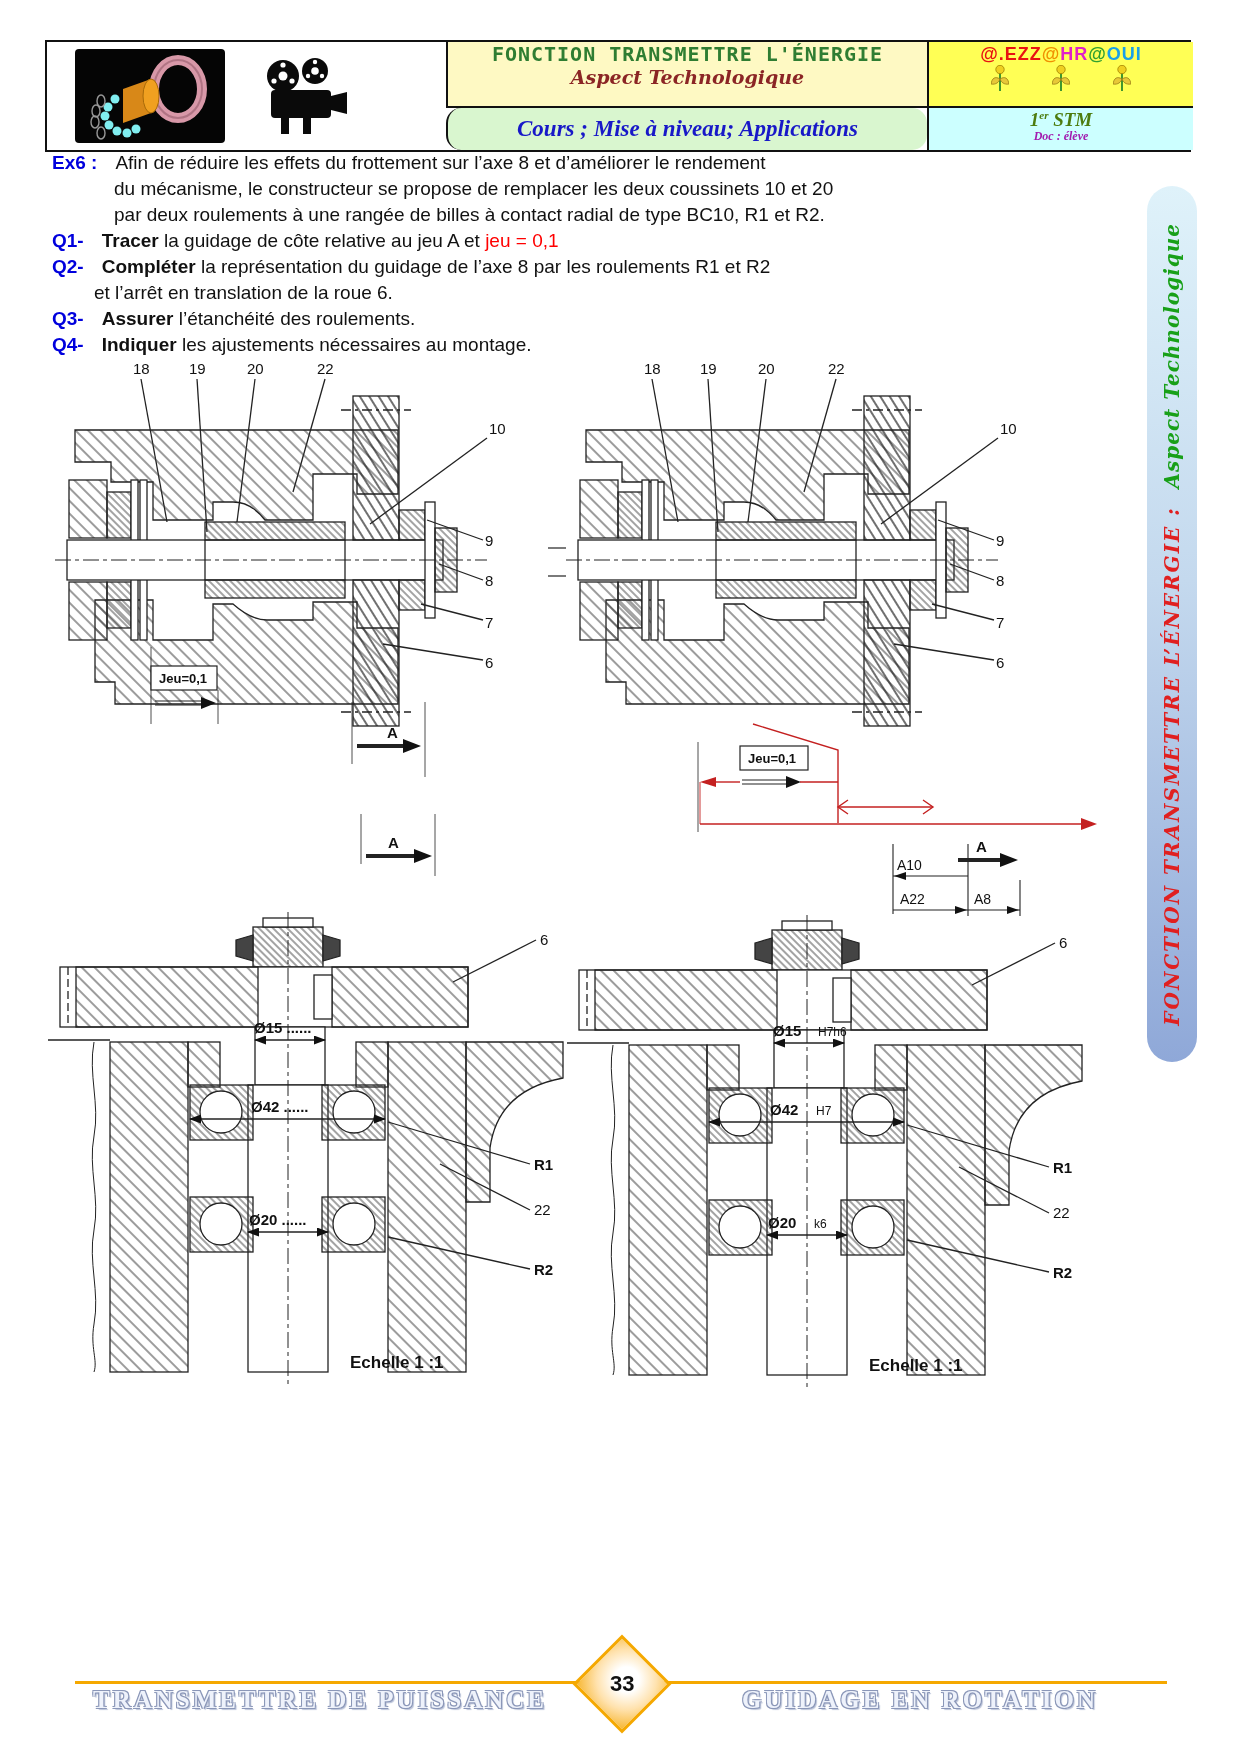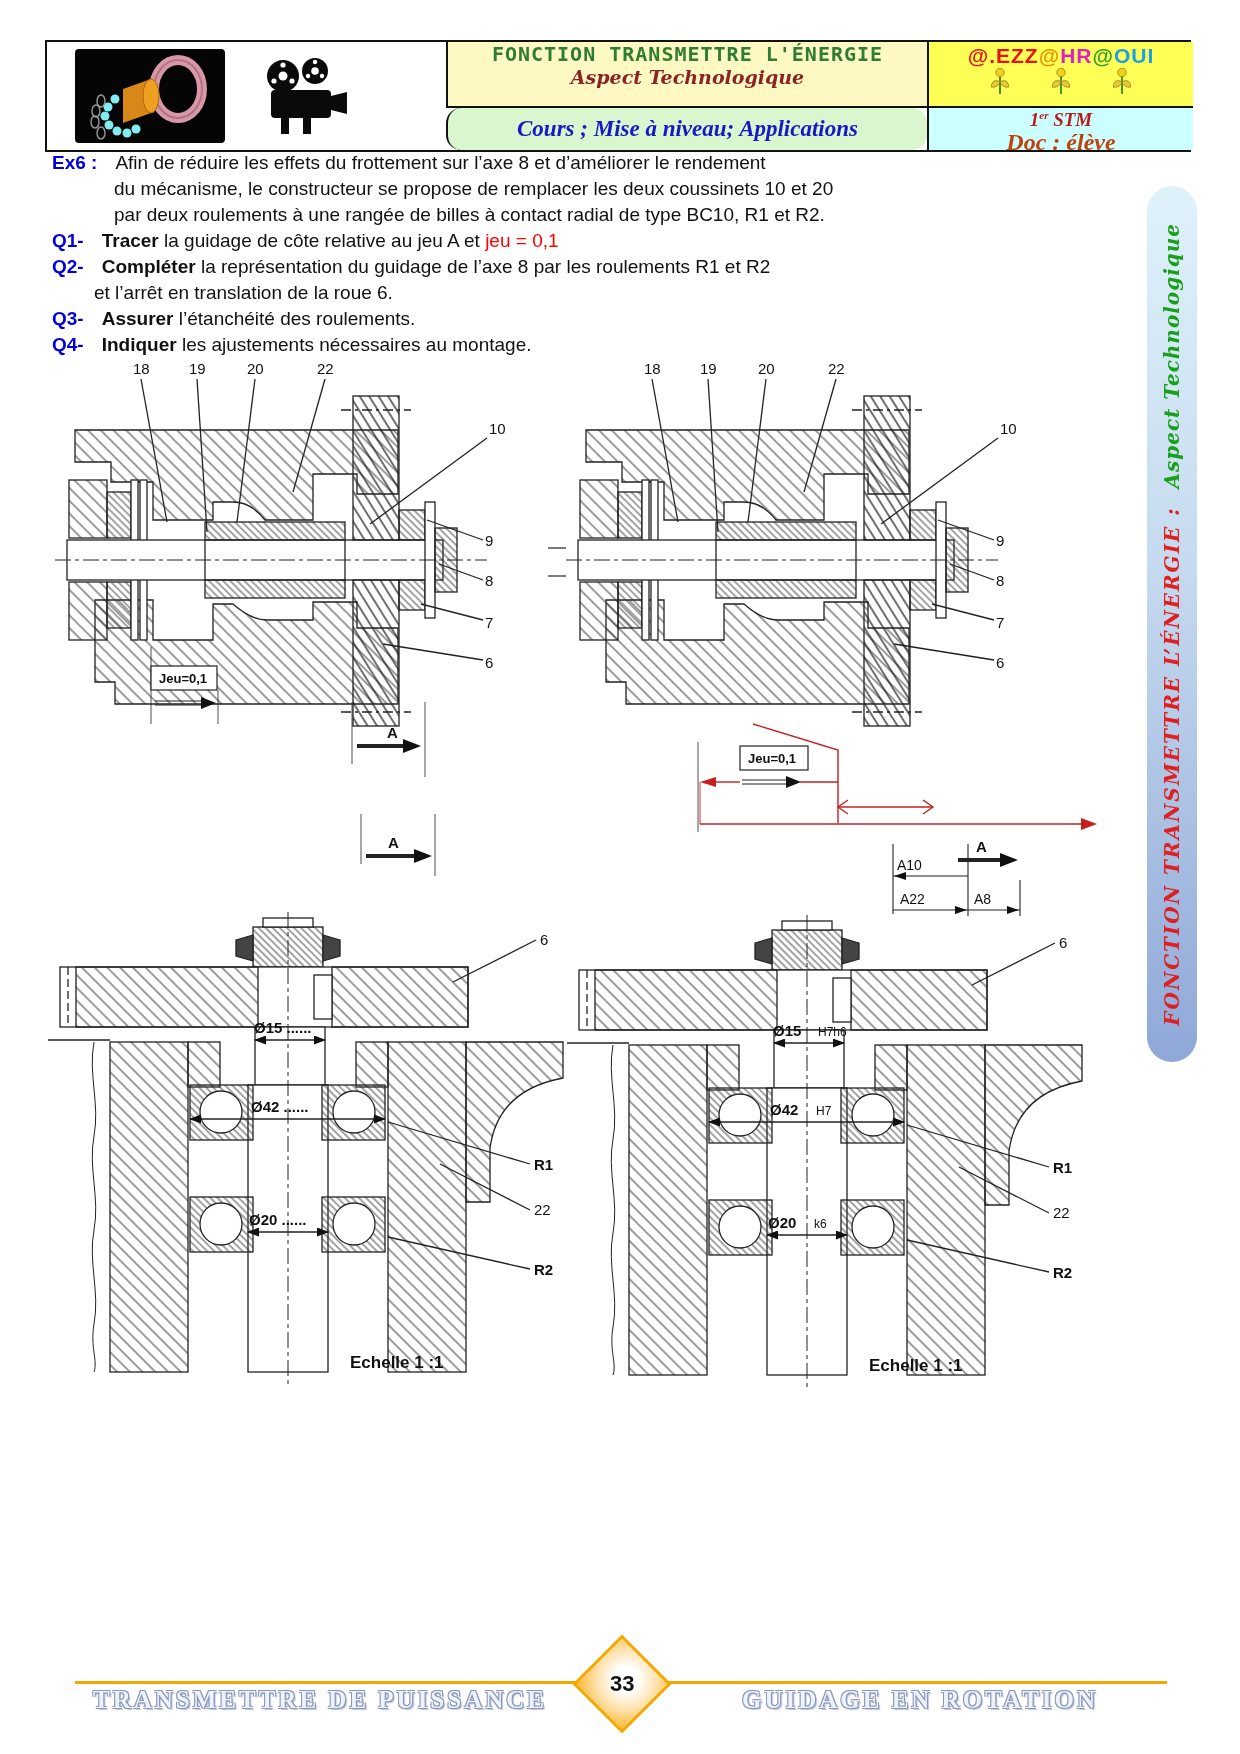--- a/index.html
+++ b/index.html
@@ -11,25 +11,25 @@
        border:2px solid #111;display:grid;grid-template-columns:399px 481px 266px;
        grid-template-rows:66px 42px;box-sizing:border-box;}
   .cell{border-left:2px solid #111;border-top:0;box-sizing:border-box;overflow:hidden;}
   #cell-left{grid-row:1/3;border-left:0;background:#fff;display:flex;align-items:center;gap:34px;padding-left:28px;}
   #cell-title{background:#fef9c3;border-bottom:2px solid #111;text-align:center;padding-top:0;}
   #cell-author{background:#ffff55;border-bottom:2px solid #111;text-align:center;}
   #cell-course{background:#d9f6cf;display:flex;align-items:center;justify-content:center;border-radius:15px;}
   #cell-level{background:#ccffff;text-align:center;line-height:1.05;padding-top:2px;}
   #title1{font-family:"DejaVu Sans Mono",monospace;font-weight:bold;font-size:20px;color:#2f7d32;letter-spacing:1px;}
   #title2{font-family:"DejaVu Serif",serif;font-style:italic;font-weight:bold;font-size:19px;color:#8b2525;}
-  #author-line{font-size:21px;font-weight:bold;letter-spacing:1px;margin-top:2px;}
+  #author-line{font-size:18px;font-weight:bold;letter-spacing:1px;margin-top:2px;}
   #flowers{display:flex;justify-content:space-around;padding:0 40px;}
   #course-line{font-family:"Liberation Serif",serif;font-style:italic;font-weight:bold;font-size:23px;color:#1818c8;}
-  #level-line{font-family:"Liberation Serif",serif;font-style:italic;font-weight:bold;font-size:19px;color:#b91c1c;}
-  #doc-line{font-family:"Liberation Serif",serif;font-style:italic;font-weight:bold;font-size:24px;color:#c2410c;}
+  #level-line{font-family:"Liberation Serif",serif;font-style:italic;font-weight:bold;font-size:19px;color:#4d7c0f;}
+  #doc-line{font-family:"Liberation Serif",serif;font-style:italic;font-weight:bold;font-size:12px;color:#a21caf;}
   sup{font-size:11px;}
 
   
   #textblock{position:absolute;left:52px;top:150px;width:1020px;font-size:19px;line-height:26px;}
   #textblock p{margin:0;}
   .qid{color:#0000dd;font-weight:bold;margin-right:18px;}
   .qverb{font-weight:bold;}
   .hl{color:#ff0000;}
   .ind1{margin-left:62px !important;}
   .ind2{margin-left:42px !important;}

